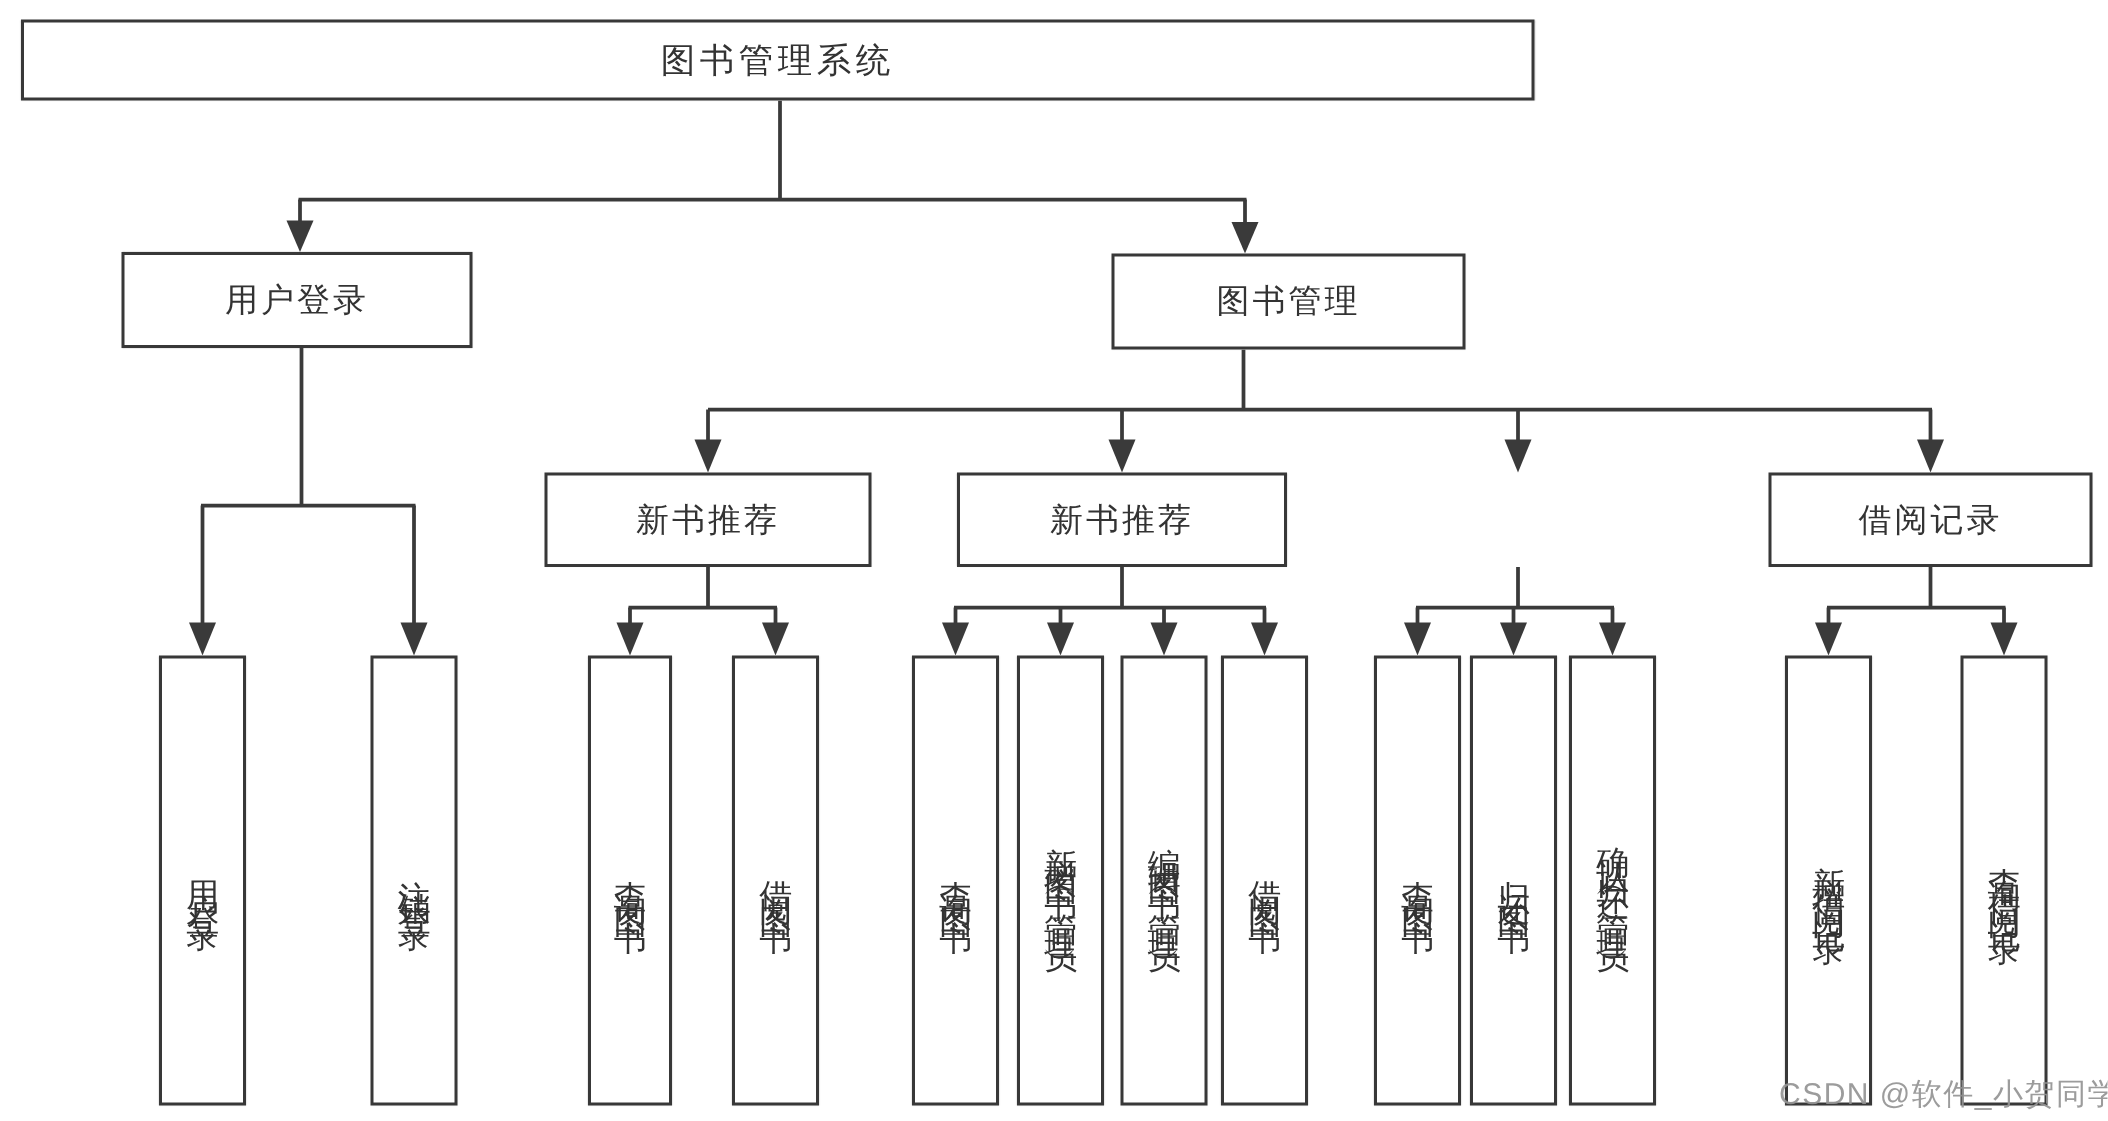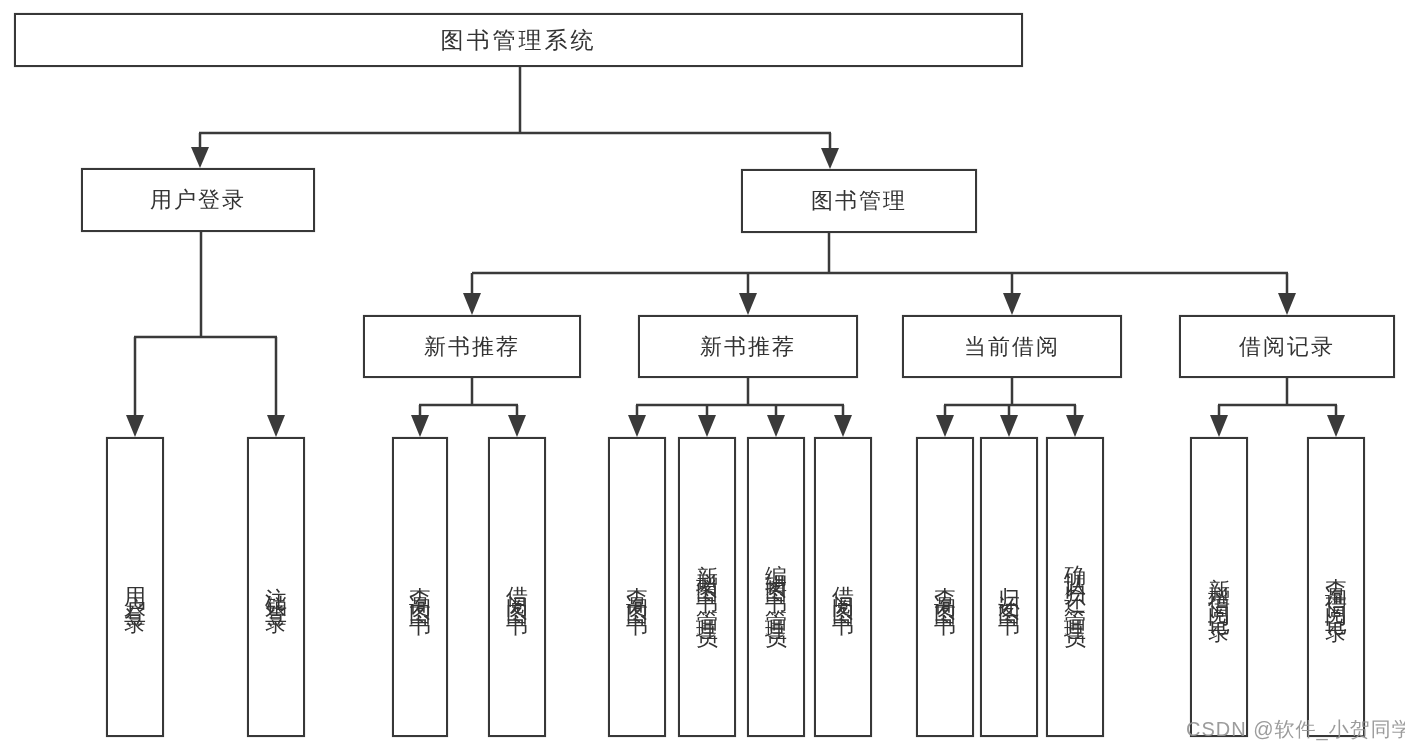--- a/index.html
+++ b/index.html
@@ -109,23 +109,20 @@
   <div class="box hbox" style="left:711px; top:169px; width:236px; height:64px;margin-left:30px;">
     <span>图书管理</span>
   </div>
 
   <div class="box hbox" style="left:363px; top:315px; width:218px; height:63px;">
     <span>新书推荐</span>
   </div>
   <div class="box hbox" style="left:638px; top:315px; width:220px; height:63px;">
     <span>新书推荐</span>
   </div>
-  <div class="box hbox" style="left:902px; top:315px; width:220px; height:63px;">
-    <span>当前借阅</span>
-  </div>
   <div class="box hbox" style="left:1179px; top:315px; width:216px; height:63px;">
     <span>借阅记录</span>
   </div>
 
   <div class="box vbox" style="left:106px;">
     <span class="vtext">用户登录</span>
   </div>
   <div class="box vbox" style="left:247px;">
     <span class="vtext">注销登录</span>
   </div>

